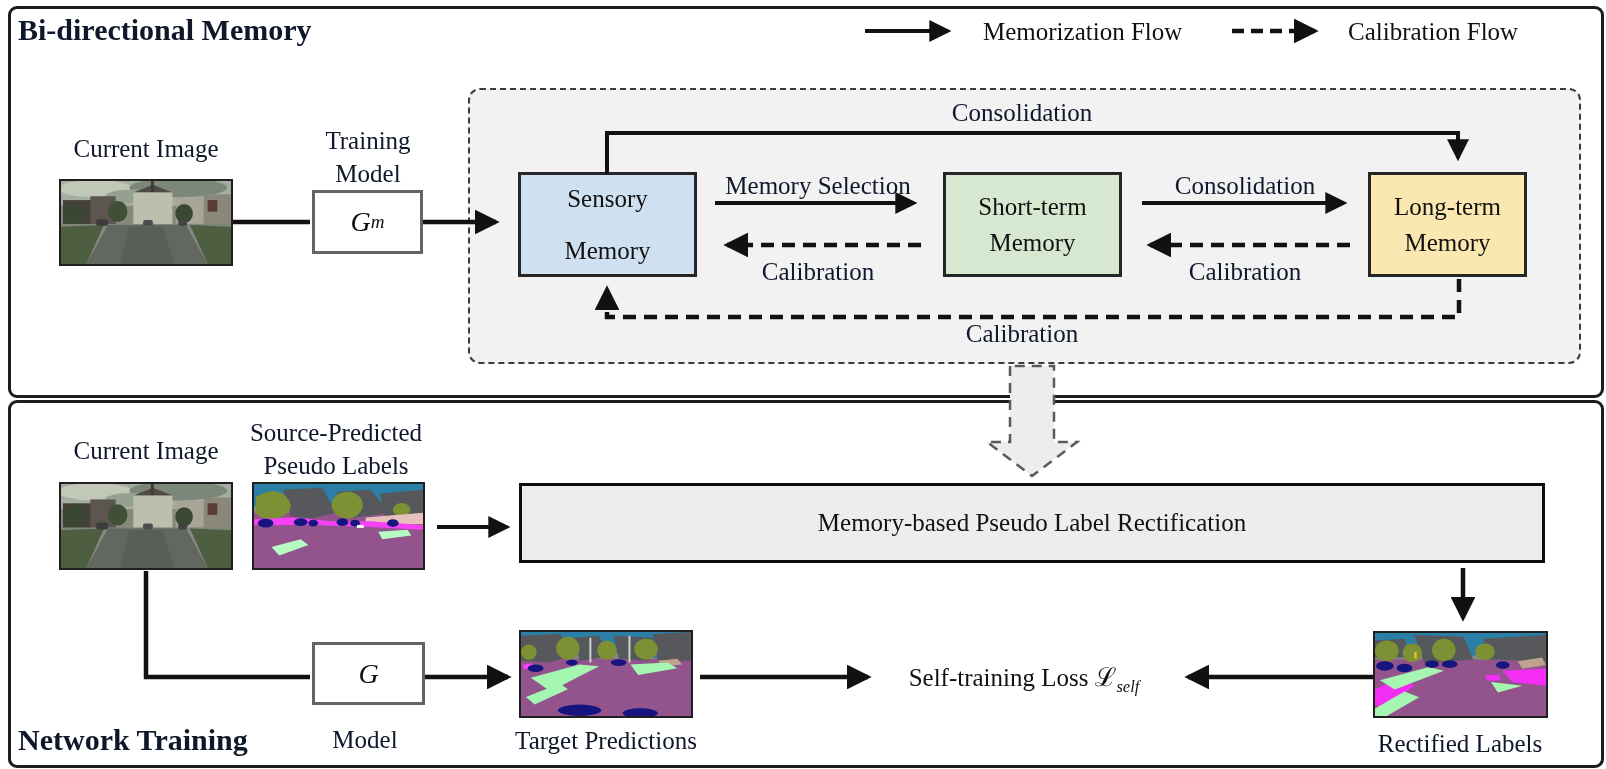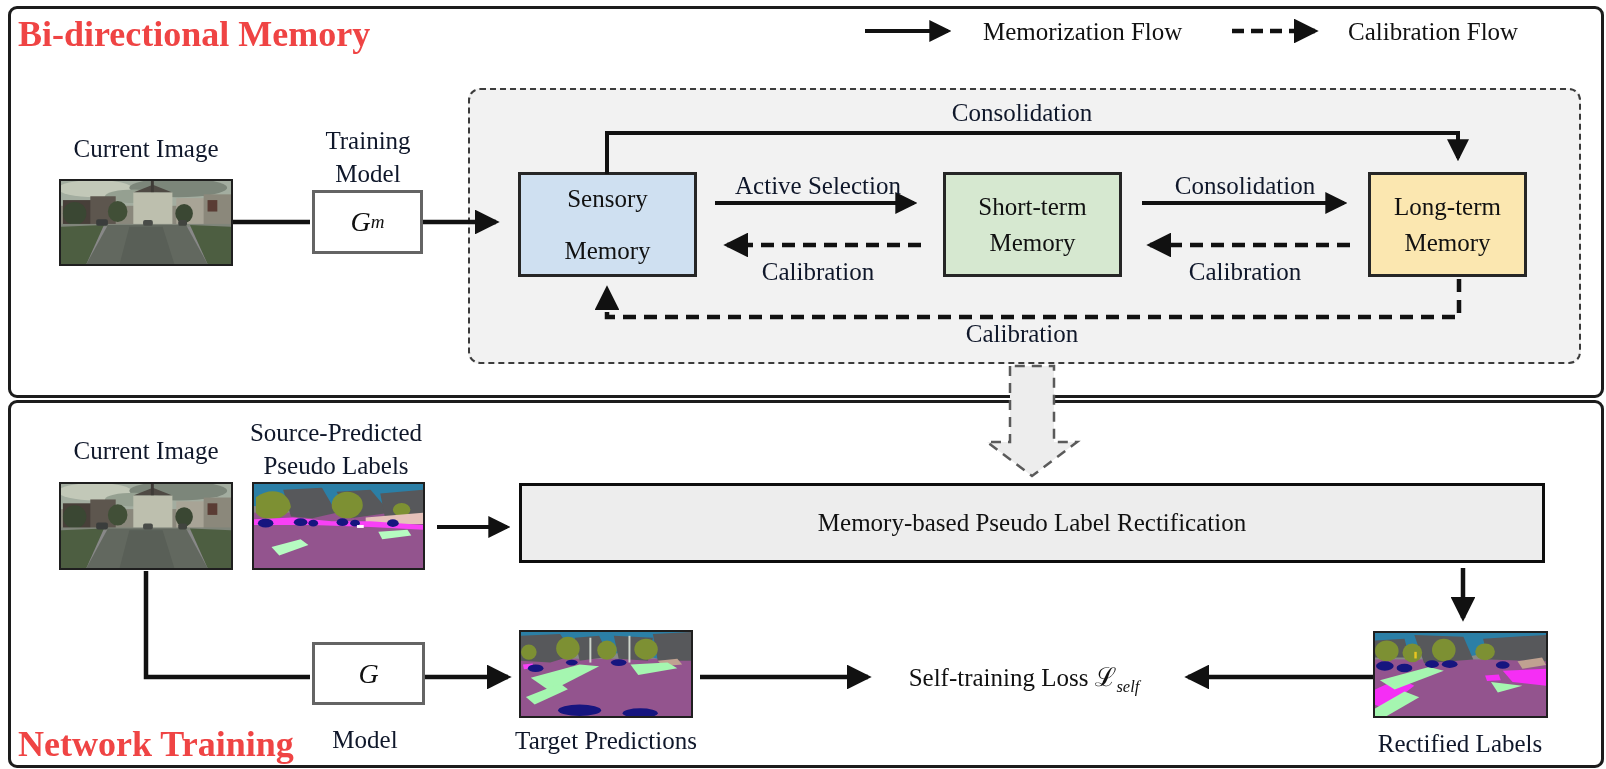--- a/index.html
+++ b/index.html
@@ -5,21 +5,21 @@
   html,body{margin:0;padding:0;background:#ffffff;}
   #stage{
     position:relative;width:1606px;height:769px;background:#ffffff;overflow:hidden;
     font-family:"Liberation Serif","DejaVu Serif",serif;color:#111;
   }
   .abs{position:absolute;}
   .panel{
     position:absolute;background:#ffffff;border:3px solid #1c1c1c;border-radius:9px;
   }
   .panel-title{
-    position:absolute;font-weight:bold;font-size:36px;color:#ef4444;white-space:nowrap;
+    position:absolute;font-weight:bold;font-size:30px;color:#0f172a;white-space:nowrap;
   }
   .lbl{
     position:absolute;font-size:25px;color:#0f172a;white-space:nowrap;text-align:center;
     transform:translate(-50%,-50%);line-height:1.3;z-index:6;
   }
   .lbl .l2{display:block;}
   .mem-container{
     position:absolute;left:468px;top:88px;width:1109px;height:272px;
     background:#f2f2f2;border:2px dashed #3c3c3c;border-radius:12px;z-index:1;
   }
@@ -122,21 +122,21 @@
   <div class="membox membox-short">
     <span>Short-term</span>
     <span>Memory</span>
   </div>
   <div class="membox membox-long">
     <span>Long-term</span>
     <span>Memory</span>
   </div>
 
   <div class="lbl" style="left:1022px;top:113px;">Consolidation</div>
-  <div class="lbl" style="left:818px;top:186px;">Active Selection</div>
+  <div class="lbl" style="left:818px;top:186px;">Memory Selection</div>
   <div class="lbl" style="left:818px;top:272px;">Calibration</div>
   <div class="lbl" style="left:1245px;top:186px;">Consolidation</div>
   <div class="lbl" style="left:1245px;top:272px;">Calibration</div>
   <div class="lbl" style="left:1022px;top:334px;">Calibration</div>
 
   <div class="panel" style="left:8px;top:400px;width:1590px;height:362px;"></div>
 
   <div class="panel-title" style="left:18px;top:723px;">Network Training</div>
 
   <div class="lbl" style="left:146px;top:451px;">Current Image</div>

